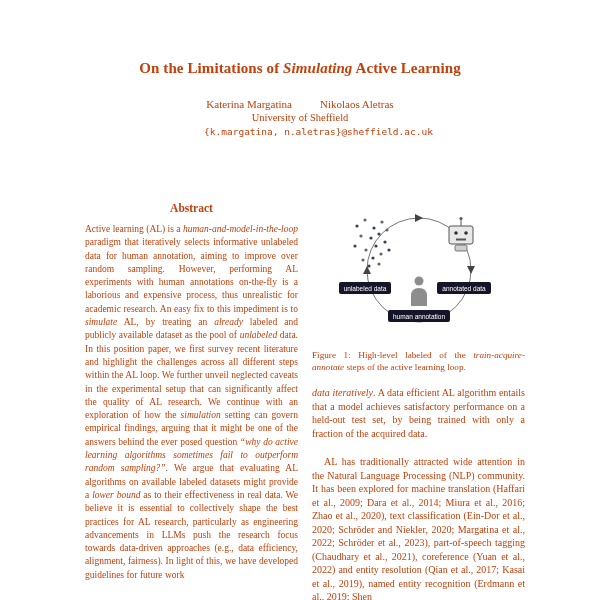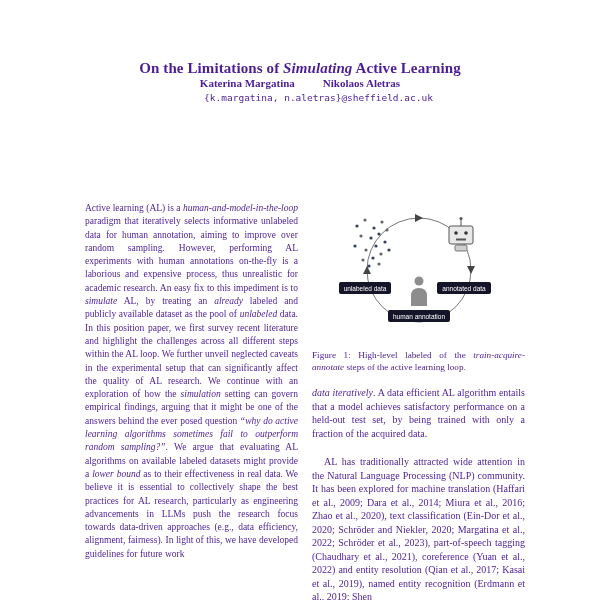--- a/index.html
+++ b/index.html
@@ -1,25 +1,25 @@
 <!DOCTYPE html>
 <html><head>
 <meta charset="utf-8">
 <style>
   * { margin:0; padding:0; box-sizing:border-box; }
   html, body { width:600px; height:600px; background:#ffffff; }
   .page {
     position:relative; width:552px; height:600px; background:#ffffff;
-    font-family:"Liberation Serif","DejaVu Serif",serif; color:#4c1d95; overflow:hidden;
+    font-family:"Liberation Serif","DejaVu Serif",serif; color:#c2410c; overflow:hidden;
   }
   .it { font-style:italic; }
 
   .header { position:absolute; top:60px; left:0; width:600px; text-align:center; }
   .title { font-size:15px; font-weight:bold; letter-spacing:0.1px; }
-  .authors { font-size:11px; font-weight:bold; }
+  .authors { margin-top:21px; font-size:11px; font-weight:normal; }
   .authors .author-gap { display:inline-block; width:28px; }
   .affiliation { margin-top:2px; font-size:10.5px; }
   .email { margin-top:3px; font-size:9.5px; font-family:"DejaVu Sans Mono","Liberation Mono",monospace;padding-left:37px; }
 
   .col {
     position:absolute; top:202px; width:213px; height:398px; overflow:hidden;
     text-align:justify;
   }
   .col-left  { left:85px; }
   .col-right { left:312px; }
@@ -40,24 +40,26 @@
 </head>
 <body>
 
 <div class="page">
 
   <div class="header">
     <div class="title"><span>On the Limitations of </span><span class="it">Simulating</span><span> Active Learning</span></div>
     <div class="authors">
       <span>Katerina Margatina</span><span class="author-gap"></span><span>Nikolaos Aletras</span>
     </div>
+    <div class="affiliation">University of Sheffield</div>
     <div class="email">{k.margatina, n.aletras}@sheffield.ac.uk</div>
   </div>
 
   <div class="col col-left">
+    <div class="abstract-heading">Abstract</div>
     <div class="abstract-body"><span>Active learning (AL) is a </span><span class="it">human-and-model-in-the-loop</span><span> paradigm that iteratively selects informative unlabeled data for human annotation, aiming to improve over random sampling. However, performing AL experiments with human annotations on-the-fly is a laborious and expensive process, thus unrealistic for academic research. An easy fix to this impediment is to </span><span class="it">simulate</span><span> AL, by treating an </span><span class="it">already</span><span> labeled and publicly available dataset as the pool of </span><span class="it">unlabeled</span><span> data. In this position paper, we first survey recent literature and highlight the challenges across all different steps within the AL loop. We further unveil neglected caveats in the experimental setup that can significantly affect the quality of AL research. We continue with an exploration of how the </span><span class="it">simulation</span><span> setting can govern empirical findings, arguing that it might be one of the answers behind the ever posed question </span><span class="it">“why do active learning algorithms sometimes fail to outperform random sampling?”</span><span>. We argue that evaluating AL algorithms on available labeled datasets might provide a </span><span class="it">lower bound</span><span> as to their effectiveness in real data. We believe it is essential to collectively shape the best practices for AL research, particularly as engineering advancements in LLMs push the research focus towards data-driven approaches (e.g., data efficiency, alignment, fairness). In light of this, we have developed guidelines for future work</span></div>
   </div>
 
   <div class="col col-right">
 
     <div class="figure-wrap">
       <svg width="200" height="140" viewBox="0 0 200 140">
 
         <circle cx="100" cy="68" r="52" fill="none" stroke="#666666" stroke-width="0.9"></circle>
 

